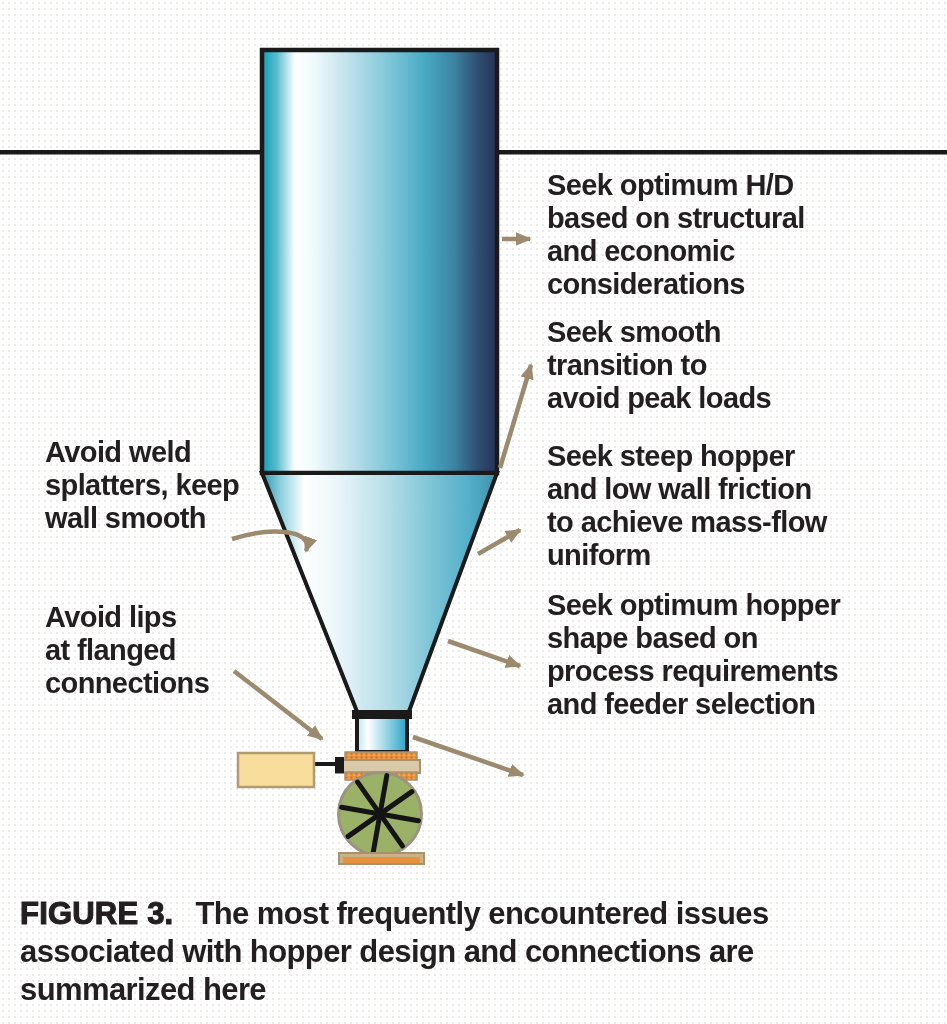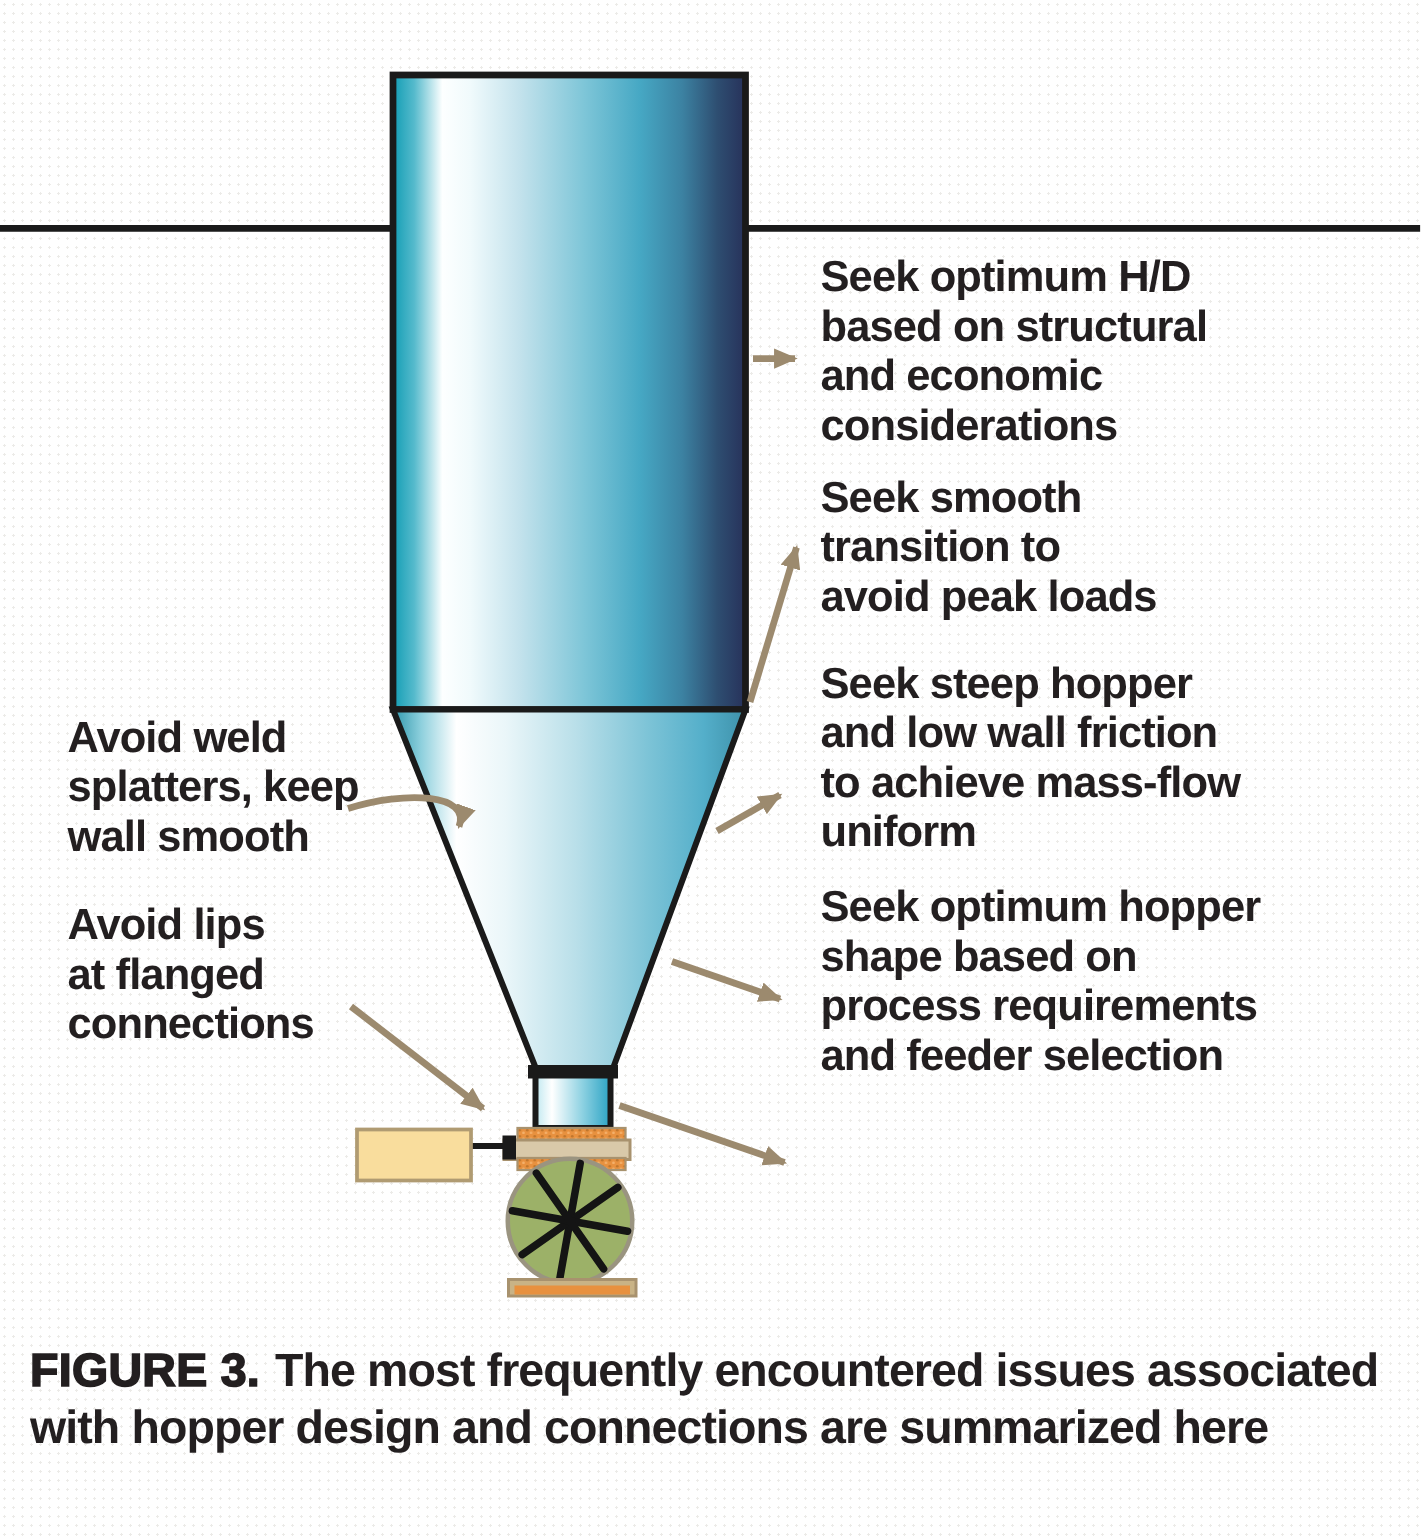--- a/index.html
+++ b/index.html
@@ -27,21 +27,21 @@
     position:absolute;
     left:20px;top:895px;width:902px;
     font-size:31px;line-height:38px;
     font-weight:bold;
     letter-spacing:-0.6px;
     color:var(--c-text,#231f20);
   }
   .caption .cap-label{
     letter-spacing:0.2px;
     -webkit-text-stroke:1.1px currentColor;
-    margin-right:10px;
+    margin-right:22px;
   }
   .arrow{stroke:var(--c-arrow,#9c8a6e);stroke-width:4.5;fill:none;}
   .arrowhead{fill:var(--c-arrow,#9c8a6e);}
 </style>
 </head>
 <body>
 
 <div class="canvas">
 
   <svg class="diagram" width="947" height="885" viewBox="0 0 947 885">
@@ -136,21 +136,21 @@
 and low wall friction
 to achieve mass-flow
 uniform</div>
 
   <div class="ann" style="left:547px;top:589px;width:360px">Seek optimum hopper
 shape based on
 process requirements
 and feeder selection</div>
 
 
-  <div class="ann" style="left:45px;top:476px;width:260px">Avoid weld
+  <div class="ann" style="left:45px;top:436px;width:260px">Avoid weld
 splatters, keep
 wall smooth</div>
 
   <div class="ann" style="left:45px;top:601px;width:260px">Avoid lips
 at flanged
 connections</div>
 
   <div class="caption">
     <span class="cap-label">FIGURE 3.</span><span>The most frequently encountered issues associated with hopper design and connections are summarized here</span>
   </div>

